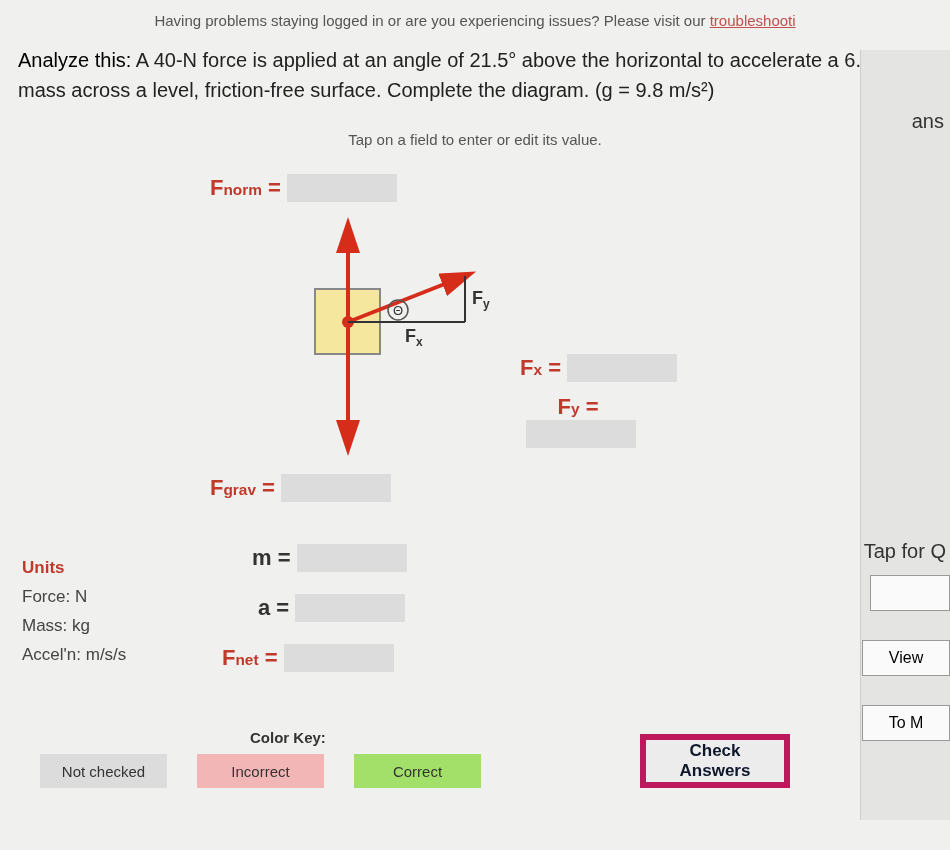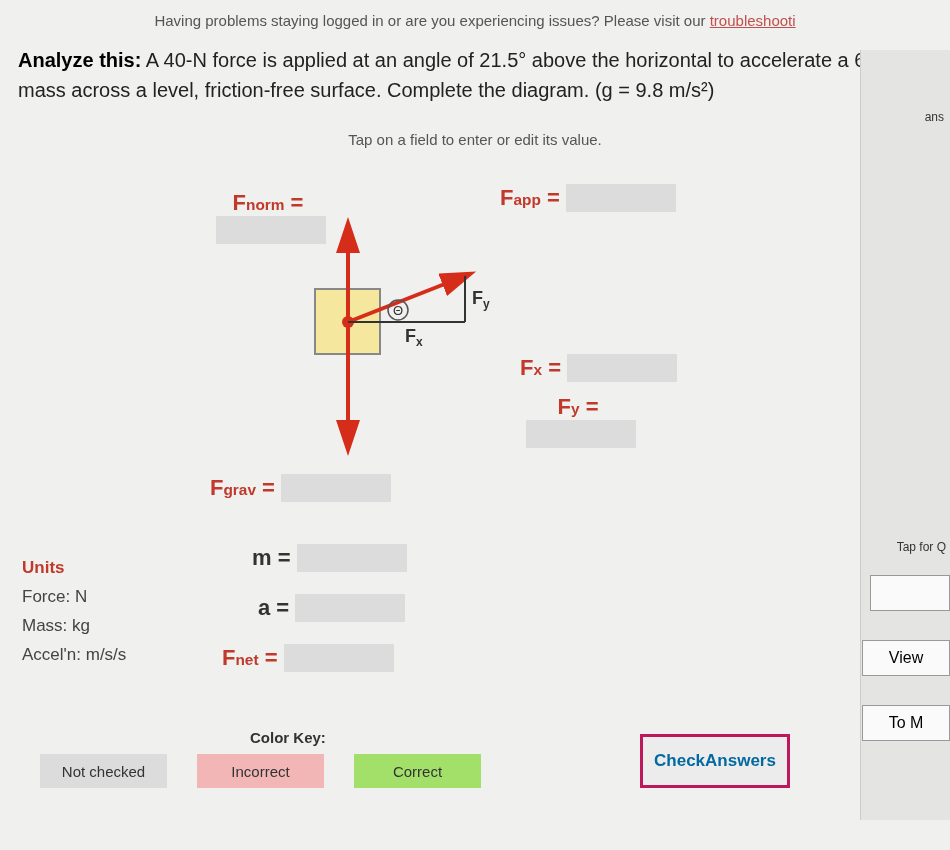--- a/index.html
+++ b/index.html
@@ -18,21 +18,21 @@
     padding: 12px 0 8px;
     color: #555;
   }
   .top-notice a { color: #c0504d; text-decoration: underline; }
   .prompt {
     padding: 8px 18px 16px 18px;
     font-size: 20px;
     line-height: 1.5;
     color: #222;
   }
-  .prompt b { color: #000; font-weight: bold; }
+  .prompt b { color: #000; font-weight: normal; }
   .instruction {
     text-align: center;
     font-size: 15px;
     color: #555;
     margin: 10px 0 26px;
   }
   .work-area {
     position: relative;
     height: 560px;
   }
@@ -99,42 +99,42 @@
   .chip-notchecked { background: #dcdcdc; }
   .chip-correct    { background: #a3e06a; }
   .chip-incorrect  { background: #f3b6b6; }
   .check-btn {
     position: absolute;
     left: 640px;
     top: 560px;
     width: 150px;
     height: 54px;
     background: #ececec;
-    border: 3px solid #be185d;
-    display: flex;
-    flex-direction: row;
+    border: 6px solid #be185d;
+    display: flex;
+    flex-direction: column;
     align-items: center;
     justify-content: center;
-    color: #0369a1;
+    color: #0f172a;
     font-weight: bold;
     font-size: 17px;
     line-height: 1.2;
   }
   .right-rail {
     position: absolute;
     right: 0;
     top: 50px;
     width: 90px;
     height: 770px;
     background: #e4e4e2;
     border-left: 1px solid #ccc;
   }
   .rail-text {
     position: absolute;
-    font-size: 12px;
+    font-size: 20px;
     color: #333;
   }
   .rail-btn {
     position: absolute;
     right: 0;
     height: 36px;
     background: #fafafa;
     border: 1px solid #999;
     display: flex;
     align-items: center;
@@ -152,33 +152,27 @@
 </div>
 
 <div class="prompt">
   <b>Analyze this:</b><span> A 40-N force is applied at an angle of 21.5° above the horizontal to accelerate a 6.74-kg mass across a level, friction-free surface. Complete the diagram. (g = 9.8 m/s²)</span>
 </div>
 
 <div class="instruction">Tap on a field to enter or edit its value.</div>
 
 <div class="work-area">
 
-  <div class="row" style="left:210px; top:16px;flex-direction:column;">
+  <div class="row" style="left:210px; top:0px;">
     <span class="force-label">
       <span>F</span><span class="sub">norm</span><span> = </span>
     </span>
     <span class="field"></span>
   </div>
 
-  <div class="row" style="left:500px; top:10px;">
-    <span class="force-label">
-      <span>F</span><span class="sub">app</span><span> = </span>
-    </span>
-    <span class="field"></span>
-  </div>
 
   <div class="diagram">
     <svg width="200" height="250">
       <defs>
         <marker id="arr" markerWidth="10" markerHeight="10" refX="6" refY="3" orient="auto">
           <path d="M0,0 L0,6 L9,3 z" fill="#d62c1a"></path>
         </marker>
       </defs>
 
       <rect x="25" y="75" width="65" height="65" fill="#f5e79e" stroke="#888" stroke-width="2"></rect>

